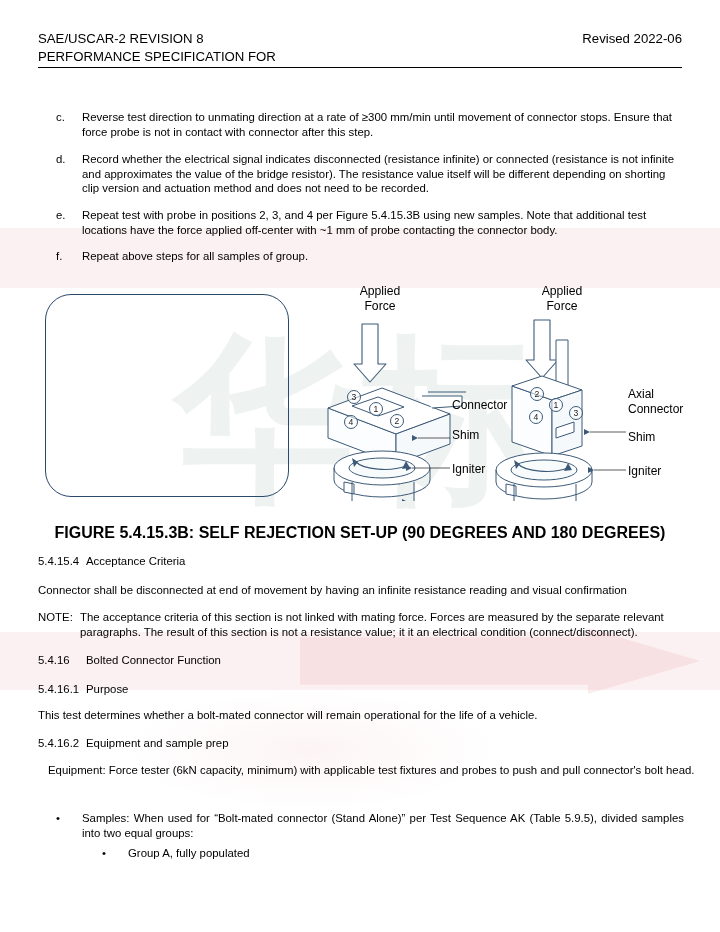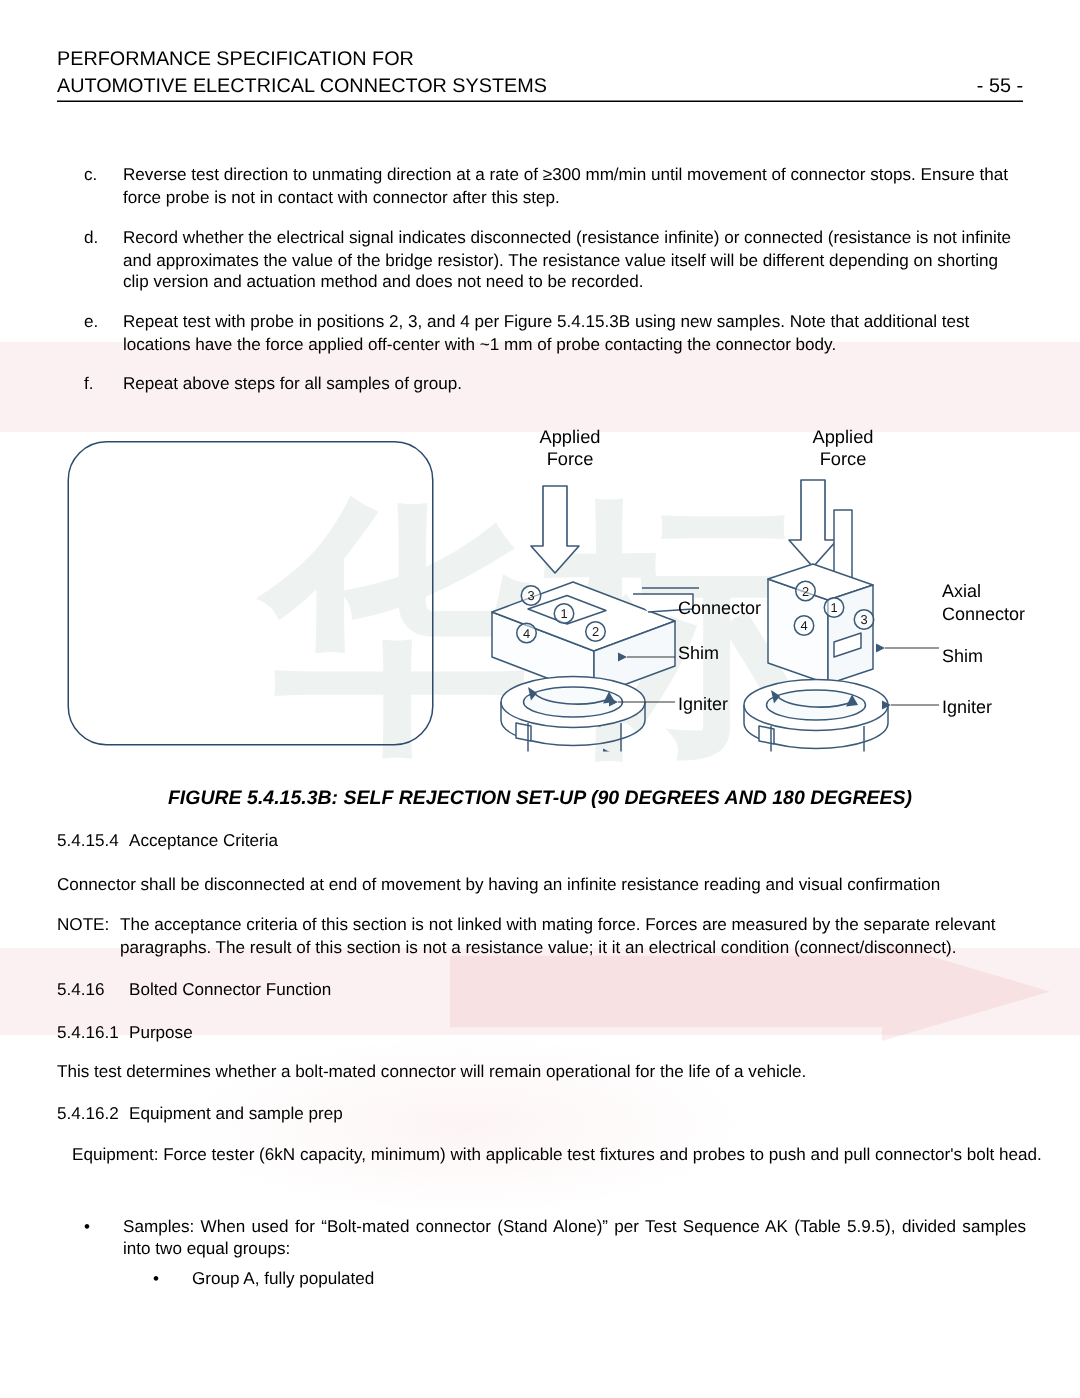--- a/index.html
+++ b/index.html
@@ -171,23 +171,22 @@
     box-sizing: border-box;
   }
 
   
   .fig-caption {
     position: absolute;
     left: 38px;
     top: 524px;
     width: 644px;
     text-align: center;
-    font-size: 13px;
+    font-size: 16px;
     font-weight: bold;
-    font-style: italic;
   }
 
   
   .sec {
     position: absolute;
     left: 38px;
     width: 648px;
     font-size: 11.4px;
     line-height: 14.6px;
   }
@@ -218,25 +217,25 @@
     <div class="wm-cjk">华标</div>
     <div class="wm-band b2"></div>
     <div class="wm-arrow"></div>
     <div class="wm-soft"></div>
   </div>
 
   <div class="content">
 
     <div class="header">
       <div class="hdr-row">
+        <span>SAE/USCAR-2 REVISION 8</span>
+        <span>Revised 2022-06</span>
+      </div>
+      <div class="hdr-row">
         <span>PERFORMANCE SPECIFICATION FOR</span>
-      </div>
-      <div class="hdr-row">
-        <span>AUTOMOTIVE ELECTRICAL CONNECTOR SYSTEMS</span>
-        <span>- 55 -</span>
       </div>
       <div class="hdr-rule"></div>
     </div>
 
     <div class="lettered" style="top:110px;">
       <div class="li">
         <div class="marker">c.</div>
         <div class="body">Reverse test direction to unmating direction at a rate of ≥300 mm/min until movement of connector stops. Ensure that force probe is not in contact with connector after this step.</div>
       </div>
     </div>

